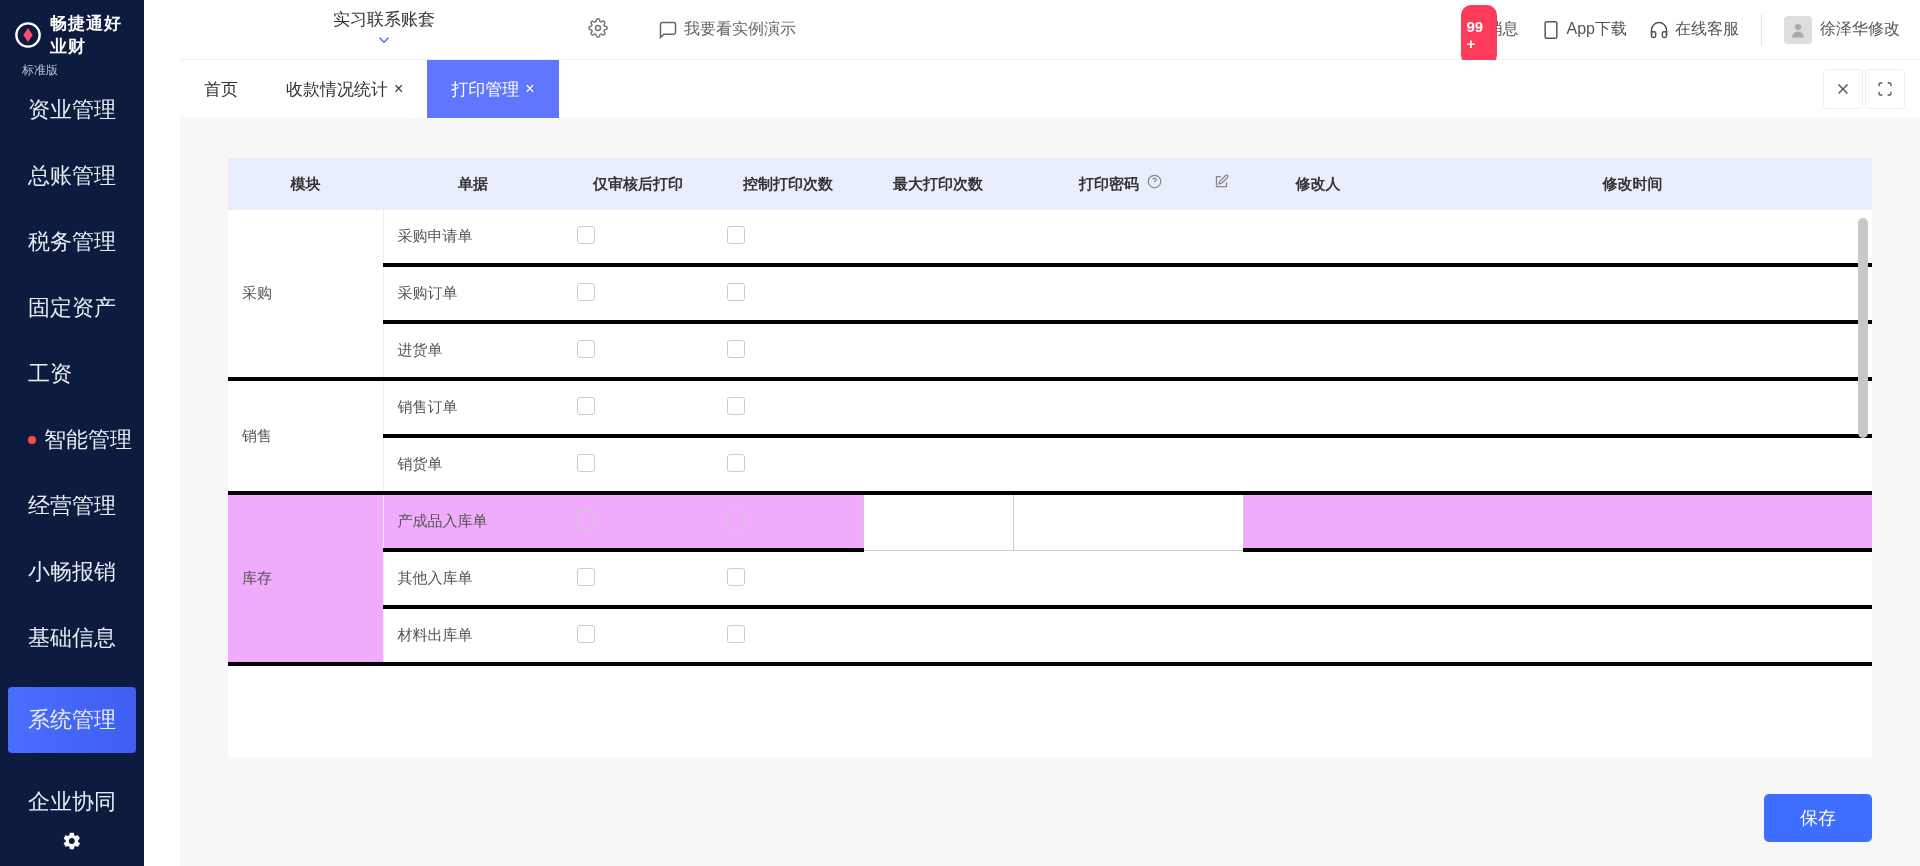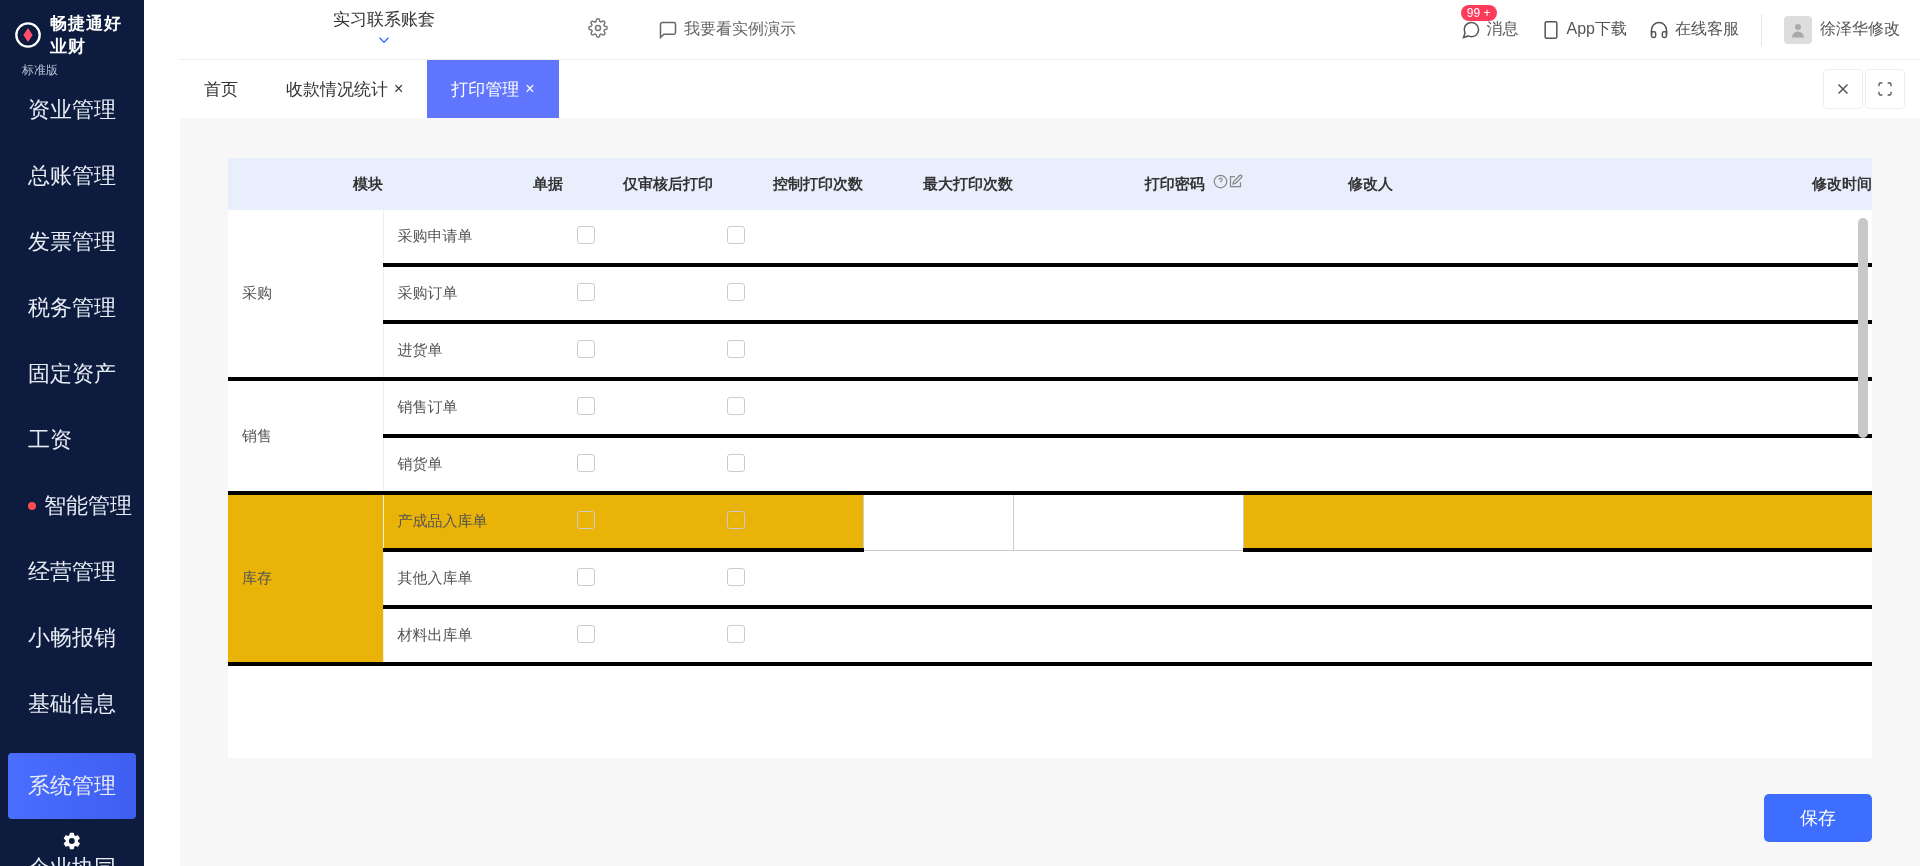--- a/index.html
+++ b/index.html
@@ -22,40 +22,40 @@
 .top-header { position: fixed; left: 180px; right: 0; top: 0; height: 60px; display: flex; align-items: center; padding: 0 20px 0 20px; border-bottom: 1px solid #eee; background: #fff; }
 .account-select { display: flex; align-items: center; width: 380px; justify-content: space-between; padding-right: 12px; flex-direction: column; }
 .account-name { font-size: 17px; color: #333; }
 .chev { color: #4a6eff; }
 .gear-btn { margin-left: 8px; color: #666; cursor: pointer; }
 .demo-link { margin-left: 50px; display: flex; align-items: center; color: #666; font-size: 16px; cursor: pointer; }
 .demo-link svg { margin-right: 6px; }
 .header-right { margin-left: auto; display: flex; align-items: center; gap: 22px; }
 .hr-item { display: flex; align-items: center; color: #555; font-size: 16px; cursor: pointer; position: relative; }
 .hr-item svg { margin-right: 6px; }
-.badge { position: absolute; top: -14px; right: 22px; background: #ff3b5c; color: #fff; font-size: 12px; padding: 1px 6px; border-radius: 10px; font-weight: 400; }
+.badge { position: absolute; top: -14px; right: 22px; background: #ff3b5c; color: #fff; font-size: 15px; padding: 13px 6px; border-radius: 10px; font-weight: 700; }
 .avatar { width: 28px; height: 28px; background: #ddd; border-radius: 4px; margin-right: 8px; display: flex; align-items: center; justify-content: center; }
 .avatar svg { margin: 0; }
 .vdiv { width: 1px; height: 32px; background: #e5e5e5; }
 
 
 .tab-bar { position: fixed; left: 180px; right: 7px; top: 60px; height: 58px; display: flex; align-items: stretch; background: #fff; }
 .tab { display: flex; align-items: center; padding: 0 24px; font-size: 17px; color: #333; cursor: pointer; position: relative; }
 .tab.active { background: #6076ff; color: #ffffff; }
 .tab-close { margin-left: 6px; font-size: 16px; cursor: pointer; }
 .tab-actions { margin-left: auto; display: flex; align-items: center; gap: 2px; padding-right: 8px; }
 .tab-action-btn { width: 40px; height: 40px; display: flex; align-items: center; justify-content: center; border: 1px solid #eee; border-radius: 4px; cursor: pointer; color: #555; }
 
 
 .main { position: fixed; left: 180px; right: 0; top: 118px; bottom: 0; background: #f7f7f7; padding: 40px 48px 0 48px; overflow: hidden; }
 .table-wrap { background: #fff; border-radius: 2px; height: 600px; position: relative; }
 .tbl { width: 100%; border-collapse: collapse; table-layout: fixed; }
-.tbl th { background: #e9eefc; text-align: right; padding: 16px 0; font-weight: 600; font-size: 15px; color: #333; }
+.tbl th { background: #e9eefc; text-align: center; padding: 16px 14px; font-weight: 600; font-size: 15px; color: #333; }
 .tbl td { padding: 16px 14px; border-bottom: 4px solid #000000; font-size: 15px; color: #555; background: #fff; }
-.tbl tr.hl td { background: #eab308; }
+.tbl tr.hl td { background: #f0abfc; }
 .tbl tr.hl td.editable { background: #fff; border: 1px solid #ccc; }
 .tbl td.module { border-right: 1px solid #eee; }
 .chk { width: 18px; height: 18px; border: 1px solid #ccc; border-radius: 3px; display: inline-block; cursor: pointer; }
 .th-icon { float: right; color: #888; }
 .scroll-track { position: absolute; right: 4px; top: 60px; width: 10px; height: 400px; background: transparent; }
 .scroll-thumb { width: 100%; height: 220px; background: #c8c8c8; border-radius: 5px; }
 
 
 .save-btn { position: fixed; right: 48px; bottom: 24px; background: #3e6eff; color: #fff; padding: 12px 36px; font-size: 18px; border-radius: 5px; cursor: pointer; border: none; }
 
@@ -81,23 +81,20 @@
     </span>
     <span class="logo-text">畅捷通好业财</span>
   </div>
   <div class="edition">标准版</div>
   <div class="nav" id="nav">
       <div class="nav-item truncated">
         <span>资业管理</span>
       </div>
       <div class="nav-item">
         <span>总账管理</span>
-      </div>
-      <div class="nav-item">
-        <span>发票管理</span>
       </div>
       <div class="nav-item">
         <span>税务管理</span>
       </div>
       <div class="nav-item">
         <span>固定资产</span>
       </div>
       <div class="nav-item">
         <span>工资</span>
       </div>

